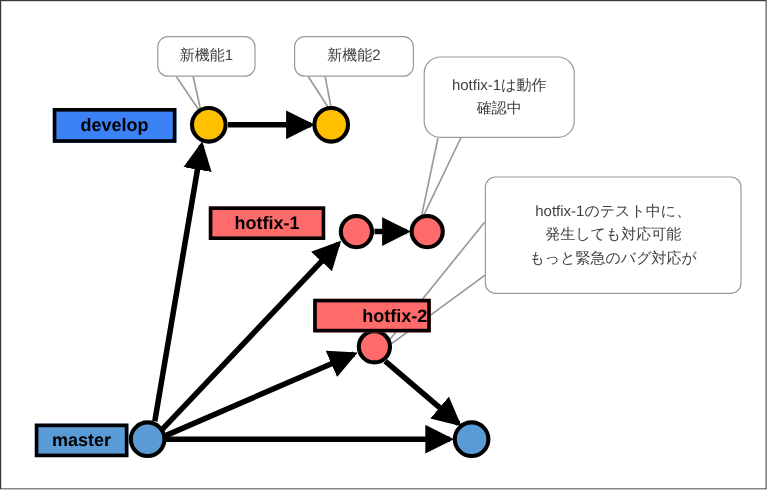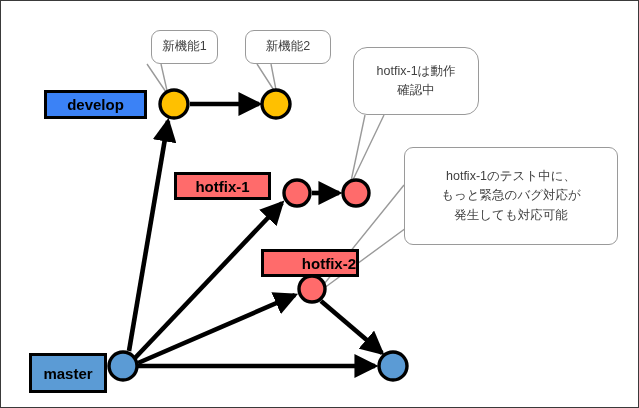--- a/index.html
+++ b/index.html
@@ -65,36 +65,36 @@
   </div>
 
   <div class="tag red" style="left:173px;top:171px;width:97px;height:28px;">
     <span>hotfix-1</span>
   </div>
 
   <div class="tag red" style="left:260px;top:248px;width:98px;height:28px;justify-content:flex-end;">
     <span>hotfix-2</span>
   </div>
 
-  <div class="tag blue" style="left:28px;top:352px;width:78px;height:40px;">
+  <div class="tag blue" style="left:28px;top:352px;width:78px;height:28px;">
     <span>master</span>
   </div>
 
-  <div class="callout" style="left:150px;top:29px;width:67px;height:34px;">
+  <div class="callout" style="left:130px;top:29px;width:82px;height:34px;">
     <span>新機能1</span>
   </div>
 
-  <div class="callout" style="left:244px;top:29px;width:86px;height:34px;">
+  <div class="callout" style="left:244px;top:29px;width:100px;height:34px;">
     <span>新機能2</span>
   </div>
 
   <div class="callout" style="left:352px;top:46px;width:126px;height:68px;border-radius:14px;">
     <span>hotfix-1は動作</span>
     <span>確認中</span>
   </div>
 
   <div class="callout big" style="left:403px;top:146px;width:214px;height:98px;">
     <span>hotfix-1のテスト中に、</span>
+    <span>発生しても対応可能</span>
     <span>もっと緊急のバグ対応が</span>
-    <span>発生しても対応可能</span>
   </div>
 
 </div>
 
 </body></html>

